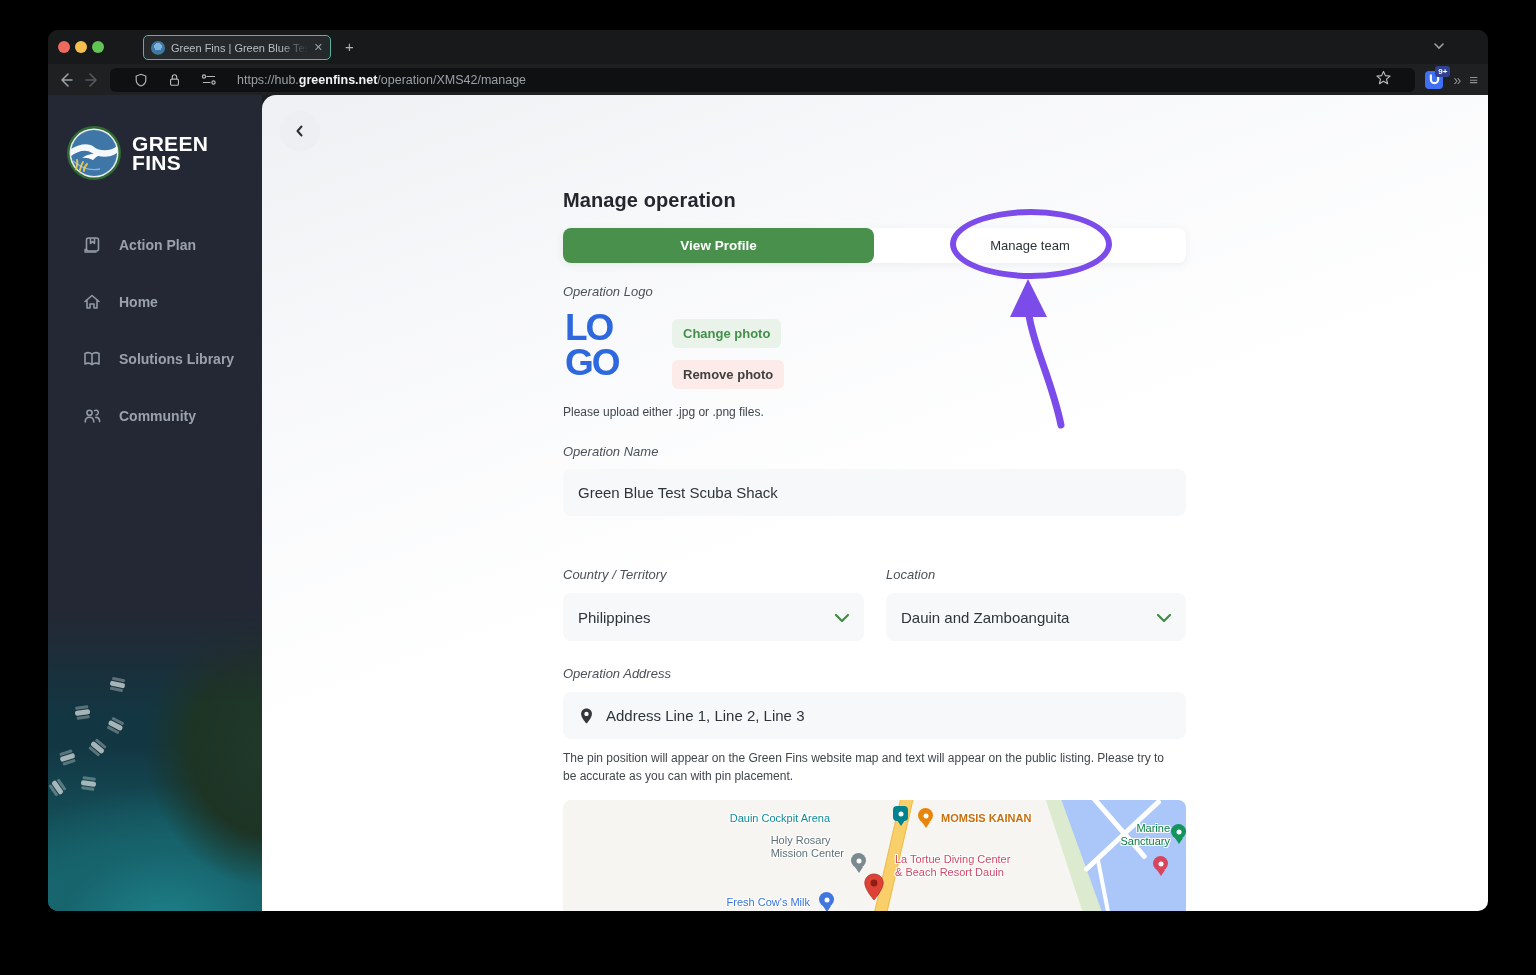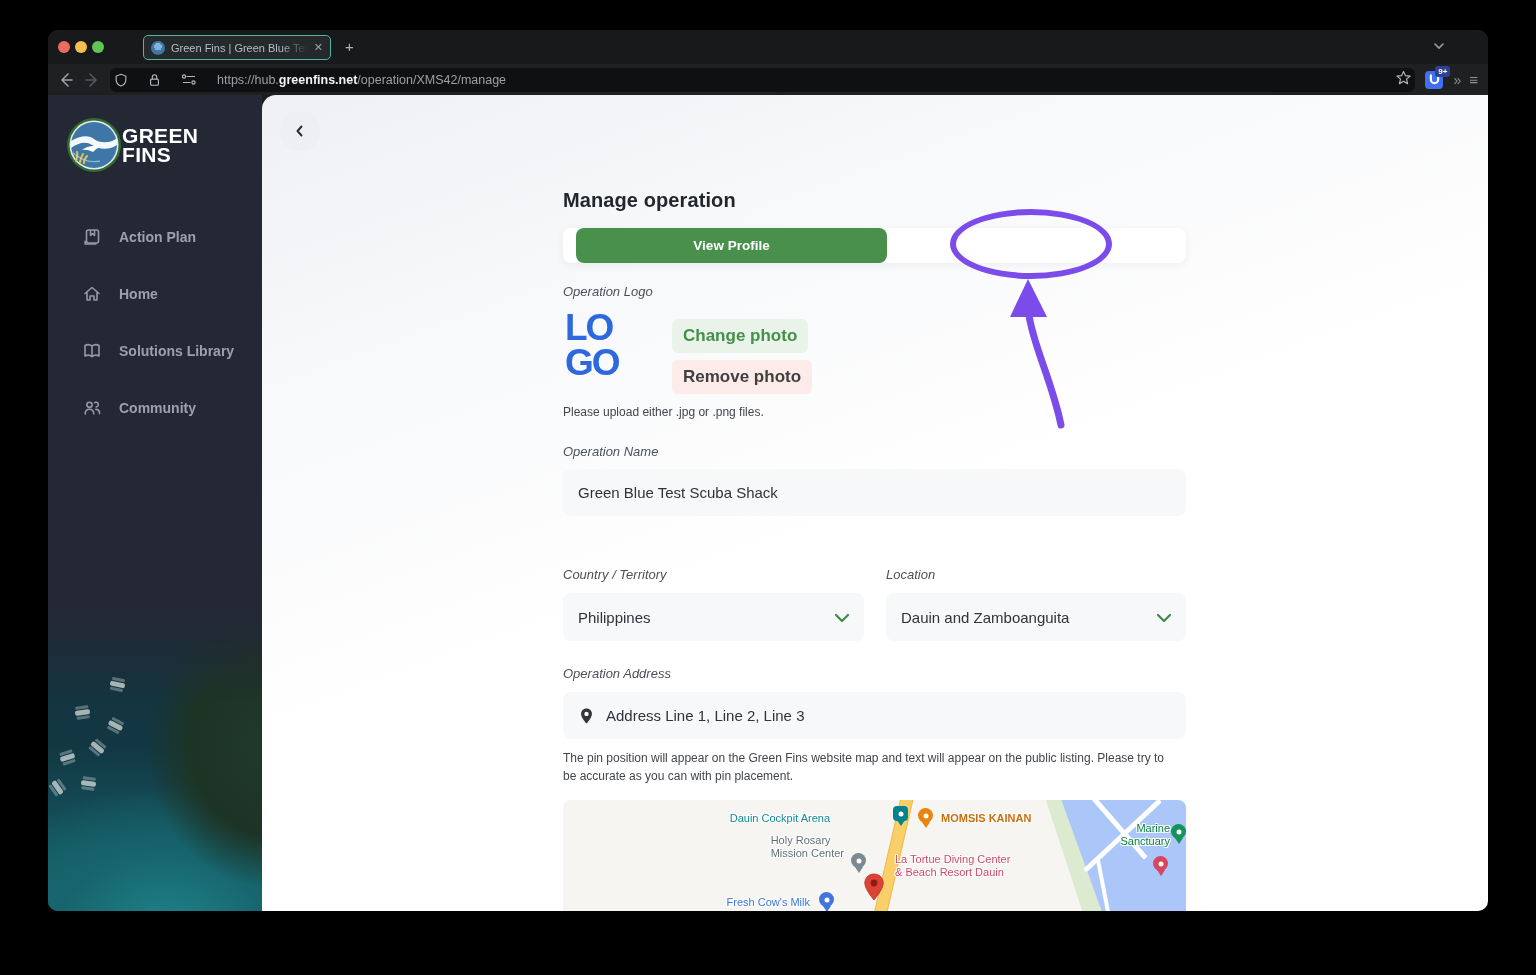--- a/index.html
+++ b/index.html
@@ -13,33 +13,33 @@
   .light { width:12px; height:12px; border-radius:50%; }
   .tab { position:absolute; left:95px; top:5px; width:188px; height:25px; background:#25292b; border:1px solid #57b39d; border-radius:5px; display:flex; align-items:center; gap:6px; padding:0 7px; }
   .favicon { width:14px; height:14px; border-radius:50%; background:radial-gradient(circle at 50% 40%, #7fb3d8 0 35%, #3e76a8 36% 72%, #2f6b33 73% 100%); flex-shrink:0; }
   .tab-title { flex:1; font-size:11px; color:#b9bec4; white-space:nowrap; overflow:hidden; -webkit-mask-image:linear-gradient(90deg,#000 80%,transparent); mask-image:linear-gradient(90deg,#000 80%,transparent); }
   .tab-close { font-size:11px; color:#9aa0a6; line-height:1; cursor:default; }
   .newtab { position:absolute; left:297px; top:8px; font-size:15px; color:#aeb3b8; }
   .tablist-btn { position:absolute; right:42px; top:9px; }
 
   .toolbar { height:31px; background:#1e2022; display:flex; align-items:center; padding:0 10px; gap:10px; }
   .nav-arrow { width:16px; height:16px; flex-shrink:0; }
-  .urlbar { flex:1; height:24px; background:#0f1011; border-radius:6px; display:flex; align-items:center; gap:20px; padding:0 4px; }
+  .urlbar { flex:1; height:24px; background:#0f1011; border-radius:6px; display:flex; align-items:center; gap:20px; padding:0 24px; }
   .url-text { font-size:12.5px; color:#9aa0a6; white-space:nowrap; }
   .url-text b { color:#f1f3f4; font-weight:700; }
   .star { margin-left:auto; }
   .ext { position:relative; width:18px; height:18px; background:#3f6ff2; border-radius:4px; display:flex; align-items:center; justify-content:center; }
   .ext-badge { position:absolute; top:-5px; right:-7px; background:#30418f; color:#fff; font-size:8px; font-weight:700; padding:1px 3px; border-radius:3px; }
   .overflow-icon { color:#8e9398; font-size:14px; letter-spacing:-2px; }
   .menu-icon { color:#8e9398; font-size:15px; }
 
   
   .app { display:flex; height:816px; }
   .sidebar { position:relative; width:214px; background:#232834; flex-shrink:0; overflow:hidden; }
-  .brand { display:flex; align-items:center; gap:0; padding:22px 16px 10px 18px; position:relative; z-index:2; }
+  .brand { display:flex; align-items:center; gap:10px; padding:22px 16px 10px 18px; position:relative; z-index:2;margin-top:8px; }
   .brand-text { color:#fff; font-weight:800; font-size:21px; line-height:0.92; letter-spacing:0.3px; }
   .nav { margin-top:40px; position:relative; z-index:2; }
   .nav-item { display:flex; align-items:center; gap:17px; padding:0 0 0 34px; height:28px; margin-bottom:29px; color:#9aa1ad; font-size:14px; font-weight:600; cursor:pointer; }
   .nav-item svg { flex-shrink:0; }
 
   .photo { position:absolute; left:0; right:0; bottom:0; height:300px; z-index:1;
     background:
       linear-gradient(180deg, #232834 0%, rgba(35,40,52,0) 32%),
       radial-gradient(95% 75% at 105% 45%, #20392a 0%, #1d3425 40%, rgba(29,52,37,0) 63%),
       radial-gradient(130% 65% at 55% 105%, #1e8289 0%, #17646d 38%, rgba(23,100,109,0) 72%),
@@ -49,31 +49,31 @@
     box-shadow:0 -5px 0 -1px rgba(215,222,222,.45), 0 5px 0 -1px rgba(215,222,222,.45); }
 
   .content { flex:1; position:relative; border-radius:14px 0 0 0; overflow:hidden;
     background:linear-gradient(160deg, #eef0f3 0%, #f7f8fa 22%, #ffffff 52%); }
 
   .back-btn { position:absolute; left:18px; top:16px; width:40px; height:40px; border-radius:50%; background:#edeff2; display:flex; align-items:center; justify-content:center; cursor:pointer; }
 
   .page-title { position:absolute; left:301px; top:94px; font-size:20px; font-weight:800; color:#23272d; letter-spacing:.1px; }
 
   .profile-tabs { position:absolute; left:301px; top:133px; width:623px; height:35px; background:#fff; border-radius:8px; box-shadow:0 2px 8px rgba(40,50,60,.07); display:flex; }
-  .ptab-active { width:311px; height:35px; background:#49904d; border-radius:8px; color:#fff; font-size:13.5px; font-weight:700; display:flex; align-items:center; justify-content:center; cursor:pointer;margin-left:13px; }
+  .ptab-active { width:311px; height:35px; background:#49904d; border-radius:8px; color:#fff; font-size:13.5px; font-weight:700; display:flex; align-items:center; justify-content:center; cursor:pointer; }
   .ptab-inactive { flex:1; display:flex; align-items:center; justify-content:center; color:#2e3338; font-size:13px; font-weight:500; cursor:pointer; }
 
   .ellipse { position:absolute; left:688px; top:114px; width:162px; height:70px; border:6px solid #7b4ce9; border-radius:50%; pointer-events:none; }
   .arrow-svg { position:absolute; left:735px; top:168px; pointer-events:none; }
 
   .field-label { position:absolute; font-size:13px; color:#4b5158;font-style:italic; }
   .helper { position:absolute; font-size:12px; color:#41464d; line-height:18px; }
 
   .logo-art { position:absolute; left:303px; top:215px; font-size:37px; font-weight:800; letter-spacing:-2px; line-height:.95; color:#2d68df; }
-  .photo-btn { position:absolute; left:410px; border:none; border-radius:6px; padding:7px 11px; font-size:17px; font-weight:600; font-family:inherit; cursor:pointer; }
+  .photo-btn { position:absolute; left:410px; border:none; border-radius:6px; padding:7px 11px; font-size:13px; font-weight:600; font-family:inherit; cursor:pointer; }
   .btn-change { top:224px; background:#e9f3ea; color:#44904b; }
   .btn-remove { top:265px; background:#fcebe9; color:#404040; }
 
   .input-box { position:absolute; background:#f7f8fa; border-radius:8px; display:flex; align-items:center; font-size:15px; color:#2f343a; }
   .select-chevron { margin-left:auto; margin-right:14px; }
 
   
   .map { position:absolute; left:301px; top:705px; width:623px; height:129px; border-radius:8px 8px 0 0; overflow:hidden; background:#f6f5f1; cursor:grab; }
   .sea { position:absolute; inset:0; background:#abc7f9; clip-path:polygon(80% 0, 100% 0, 100% 100%, 87.5% 100%); }
   .coast { position:absolute; inset:0; background:#dceacf; clip-path:polygon(77.5% 0, 81% 0, 88.2% 100%, 84.3% 100%); }
@@ -223,20 +223,21 @@
       <div class="back-btn">
         <svg width="14" height="14" viewBox="0 0 14 14">
             <polyline points="8.5,2.5 4.5,7 8.5,11.5" fill="none" stroke="#2a2e33" stroke-width="2" stroke-linecap="round" stroke-linejoin="round"></polyline>
           </svg>
       </div>
 
       <div class="page-title">Manage operation</div>
 
       <div class="profile-tabs">
         <div class="ptab-active">View Profile</div>
+        <div class="ptab-inactive">Manage team</div>
       </div>
 
       <div class="ellipse"></div>
       <svg class="arrow-svg" width="90" height="175" viewBox="0 0 90 175">
         <path d="M64 162 C55 118 36 82 32 52" fill="none" stroke="#7b4ce9" stroke-width="7" stroke-linecap="round"></path>
         <polygon points="31,16 13,54 50,54" fill="#7b4ce9"></polygon>
       </svg>
 
       <div class="field-label" style="left:301px; top:189px">Operation Logo</div>
       <div class="logo-art">

